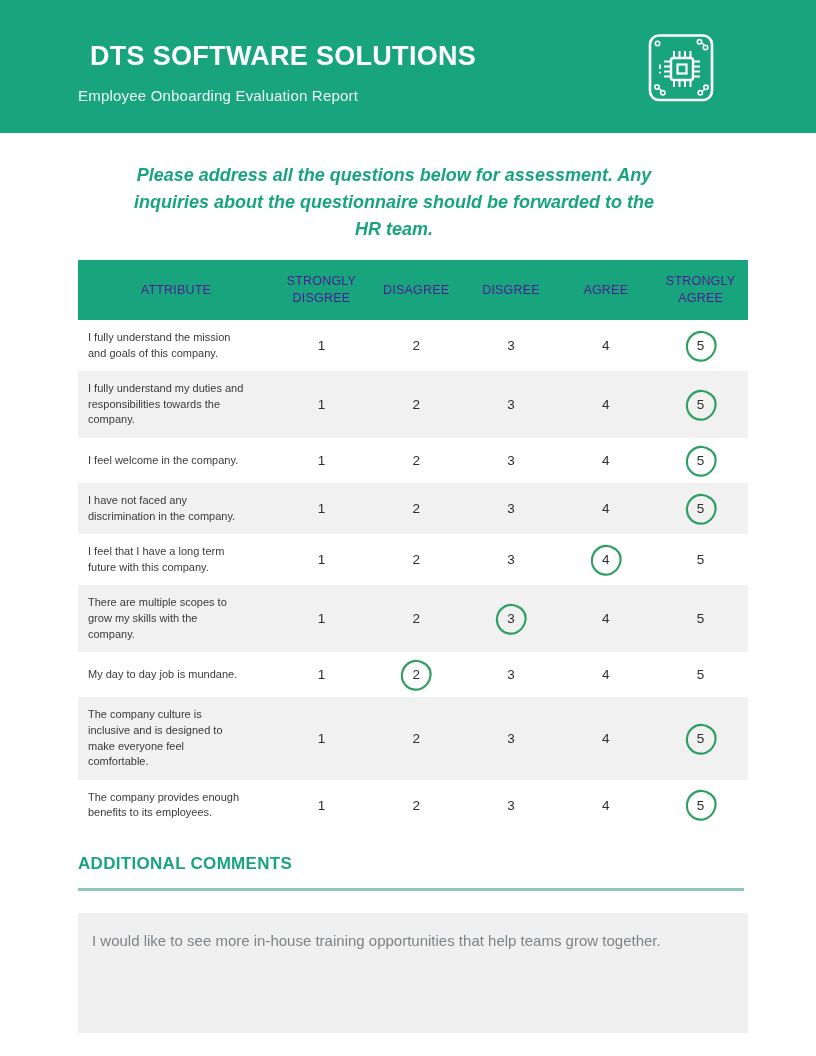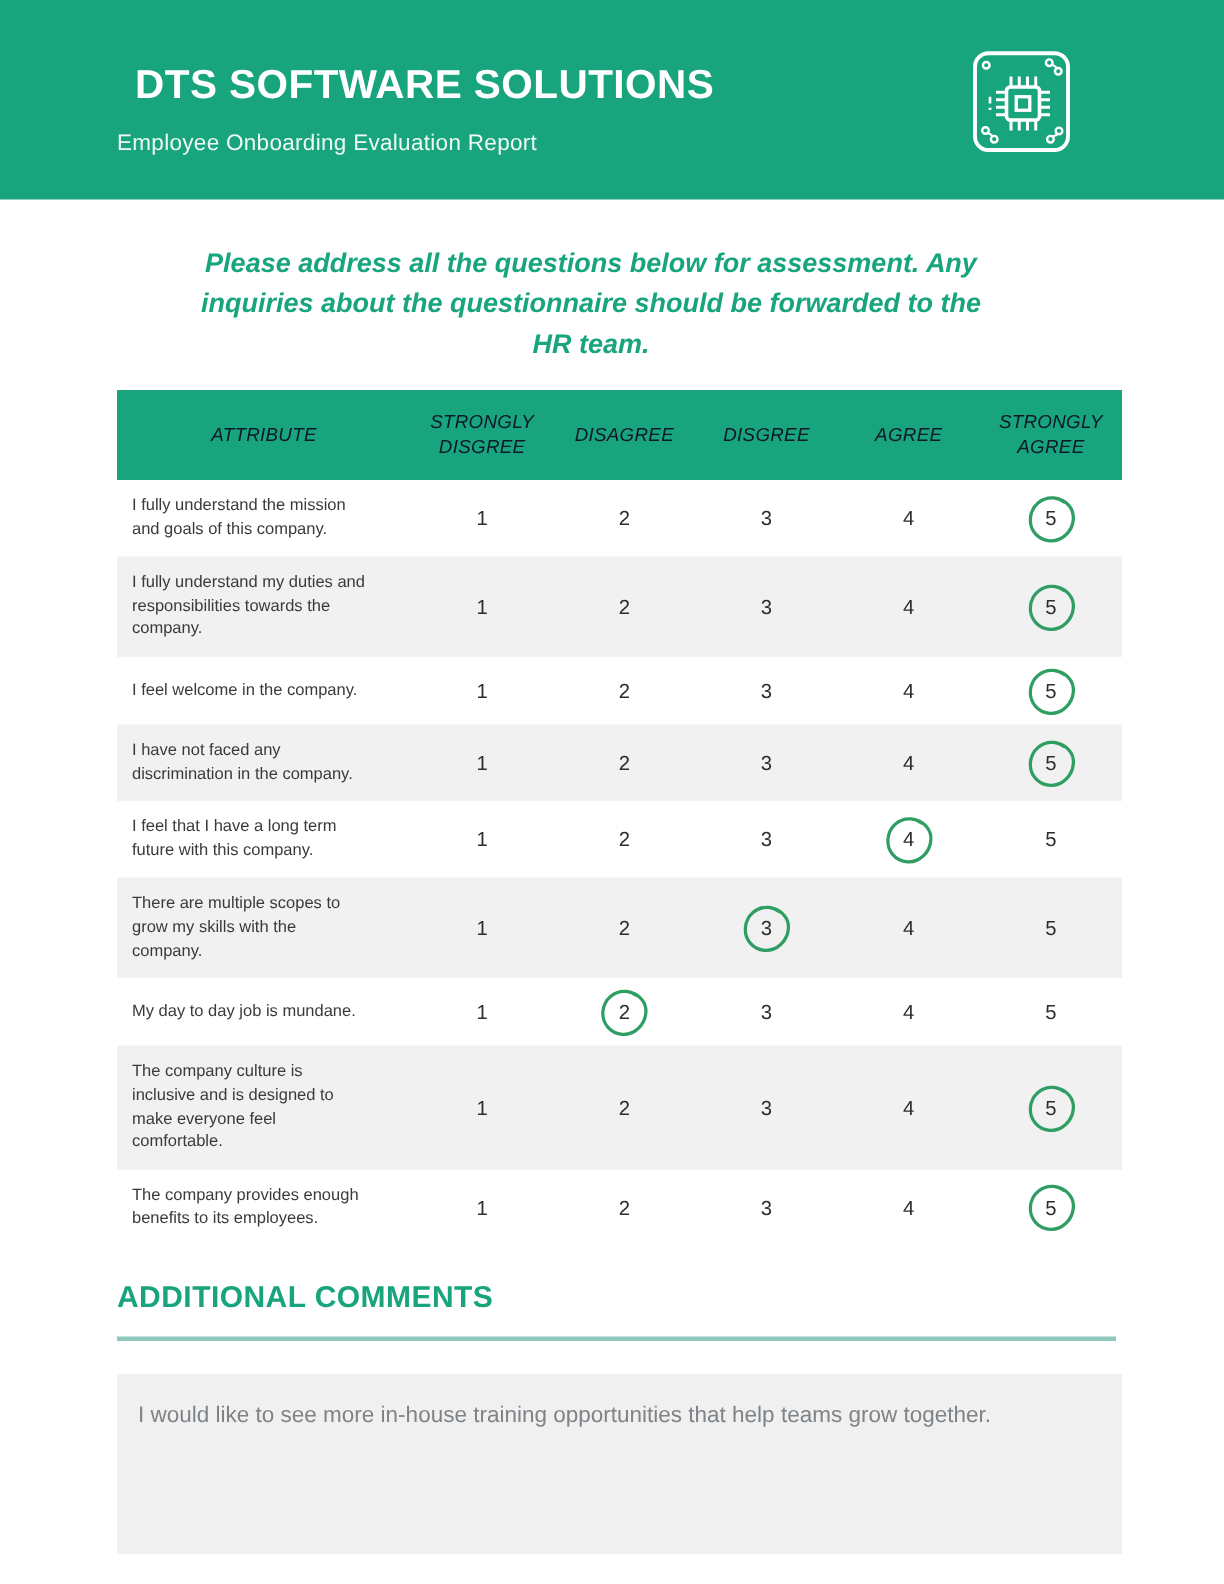--- a/index.html
+++ b/index.html
@@ -34,21 +34,21 @@
   }
   .chip{position:absolute;top:33px;left:648px;width:67px;height:70px;}
   
   .note{
     margin:29px 0 0 120px;width:548px;
     color:var(--primary-green);
     font-size:18px;font-weight:700;font-style:italic;line-height:1.5;text-align:center;
   }
   
   .survey{margin:17px 0 0 78px;width:670px;}
-  .thead{display:flex;background:var(--primary-green);color:#0f172a;min-height:60px;font-style:italic;}
+  .thead{display:flex;background:var(--primary-green);color:#4c1d95;min-height:60px;}
   .thead .cell{
     display:flex;align-items:center;justify-content:center;
     text-align:center;font-size:12.5px;line-height:1.35;
     letter-spacing:.2px;padding:6px 10px;
   }
   .cell.attr{flex:0 0 196px;}
   .cell.opt{flex:1;}
   .trow{display:flex;align-items:center;min-height:45px;}
   .trow:nth-child(even){background:var(--row-stripe);}
   .trow .attr{
@@ -57,21 +57,21 @@
   }
   .trow .opt{display:flex;align-items:center;justify-content:center;}
   .numwrap{position:relative;display:inline-flex;align-items:center;justify-content:center;width:36px;height:36px;}
   .num{font-size:13.5px;color:#2d2d2d;}
   .ring{position:absolute;left:0;top:0;width:100%;height:100%;pointer-events:none;}
   .ring path{stroke:var(--circle-green);}
   
   .comments{margin:23px 0 0 78px;width:670px;}
   .comments h2{
     margin:0;color:var(--primary-green);
-    font-size:20px;font-weight:700;letter-spacing:.3px;
+    font-size:17px;font-weight:700;letter-spacing:.3px;
   }
   .divider{margin-top:14px;width:666px;height:3px;background:var(--divider-teal);}
   .comment-box{
     margin-top:22px;width:670px;height:120px;
     background:var(--comment-box-bg);
     padding:17px 14px;
   }
   .comment-box p{margin:0;font-size:15px;line-height:1.45;color:var(--comment-text);}
 </style>
 </head>

